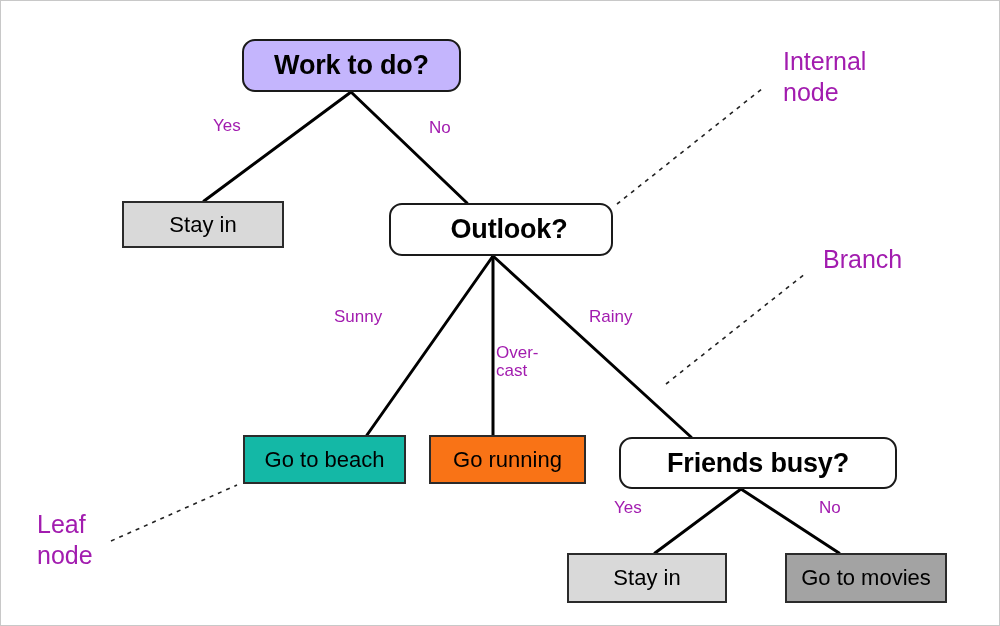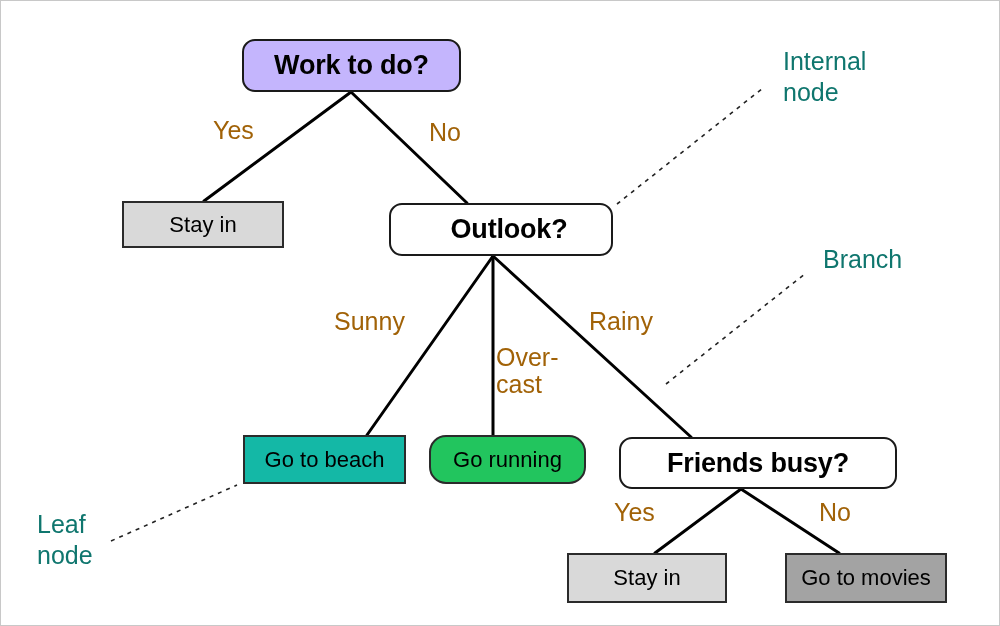--- a/index.html
+++ b/index.html
@@ -49,31 +49,31 @@
     background: #d9d9d9;
     border: 2px solid #2b2b2b;
     border-radius: 0;
     font-weight: normal;
     font-size: 22px;
   }
 
   
   .edge-label {
     position: absolute;
-    color: #a16207;
-    font-size: 25px;
+    color: #a21caf;
+    font-size: 17px;
     white-space: nowrap;
     line-height: 1.06;
   }
   .edge-label.multiline { white-space: pre-line; }
 
   
   .annotation {
     position: absolute;
-    color: #0f766e;
+    color: #a21caf;
     font-size: 25px;
     line-height: 1.22;
     white-space: pre-line;
   }
 </style>
 </head>
 <body>
 
 <div id="canvas">
 
@@ -100,21 +100,21 @@
       </div>
       <div class="node leaf" style="left: 121px; top: 200px; width: 162px; height: 47px; background: rgb(217, 217, 217); border-color: rgb(43, 43, 43);">
         <span>Stay in</span>
       </div>
       <div class="node internal" style="left: 388px; top: 202px; width: 224px; height: 53px; background: rgb(255, 255, 255); border-color: rgb(26, 26, 26); padding-left: 16px;">
         <span>Outlook?</span>
       </div>
       <div class="node leaf" style="left: 242px; top: 434px; width: 163px; height: 49px; background: #14b8a6; border-color: rgb(43, 43, 43);">
         <span>Go to beach</span>
       </div>
-      <div class="node leaf" style="left: 428px; top: 434px; width: 157px; height: 49px; background: #22c55e; border-color: rgb(43, 43, 43); border-radius: 17px;">
+      <div class="node leaf" style="left: 428px; top: 434px; width: 157px; height: 49px; background: #f97316; border-color: rgb(43, 43, 43);">
         <span>Go running</span>
       </div>
       <div class="node internal" style="left: 618px; top: 436px; width: 278px; height: 52px; background: rgb(255, 255, 255); border-color: rgb(26, 26, 26);">
         <span>Friends busy?</span>
       </div>
       <div class="node leaf" style="left: 566px; top: 552px; width: 160px; height: 50px; background: rgb(217, 217, 217); border-color: rgb(43, 43, 43);">
         <span>Stay in</span>
       </div>
       <div class="node leaf" style="left: 784px; top: 552px; width: 162px; height: 50px; background: #a3a3a3; border-color: rgb(43, 43, 43);">
         <span>Go to movies</span>

